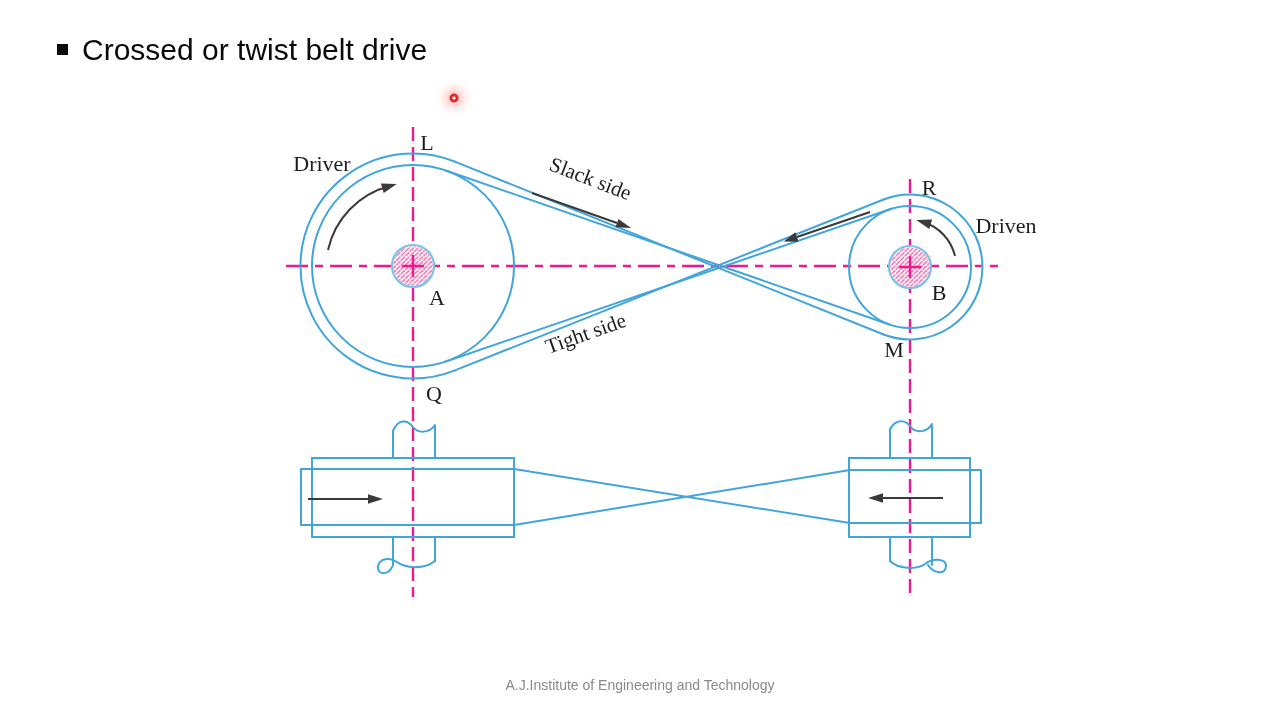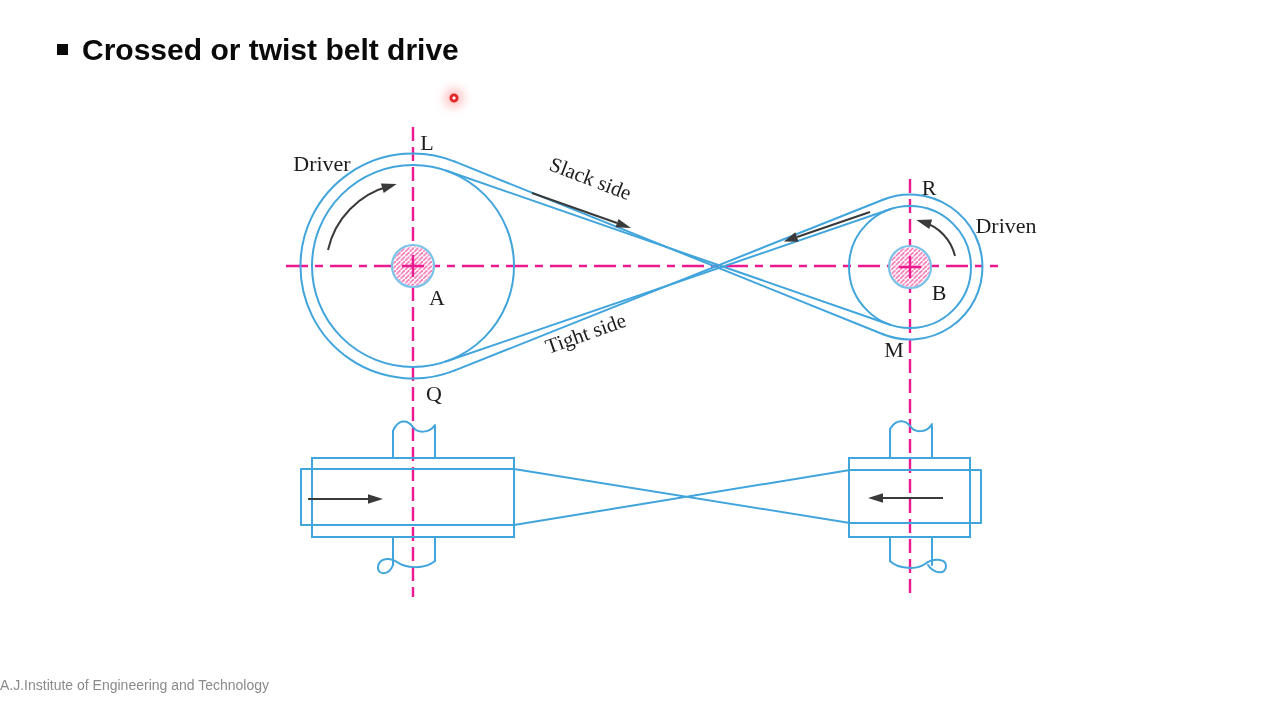--- a/index.html
+++ b/index.html
@@ -18,30 +18,30 @@
     width:1280px;height:720px;position:relative;background:#ffffff;
     font-family:"Liberation Sans",sans-serif;overflow:hidden;
   }
   .title-row{
     position:absolute;left:57px;top:33px;display:flex;align-items:flex-start;
   }
   .title-bullet{
     width:11px;height:11px;background:var(--title-ink);margin-top:11px;margin-right:14px;flex:none;
   }
   .slide-title{
-    font-size:30px;font-weight:700;color:var(--title-ink);line-height:1.1;
+    font-size:30px;font-weight:400;color:var(--title-ink);line-height:1.1;
     font-family:"Liberation Sans",sans-serif;
   }
   .laser-dot{
     position:absolute;left:449px;top:93px;width:10px;height:10px;border-radius:50%;
     background:radial-gradient(circle,#ffffff 0 15%,var(--laser-red) 30% 55%,rgba(255,120,120,.6) 70%,rgba(255,150,150,0) 100%);
     box-shadow:0 0 10px 5px rgba(255,90,90,.35);
   }
   .footer-text{
-    position:absolute;left:0;right:0;top:677px;
+    position:absolute;left:0;right:0;top:677px;text-align:center;
     font-size:14px;color:var(--footer-gray);
   }
   svg{position:absolute;left:0;top:0;}
   .centerline{stroke:var(--centerline-magenta);stroke-width:2.4;fill:none;}
   .cl-h{stroke-dasharray:22 7 8 7;}
   .cl-v{stroke-dasharray:14 6;}
   .blue{stroke:var(--diagram-blue);stroke-width:2;fill:none;stroke-linecap:round;}
   .shaft-circle{fill:#ffffff;stroke:var(--shaft-border-blue);stroke-width:2.2;}
   .plus{stroke:var(--centerline-magenta);stroke-width:2.4;fill:none;}
   .dark{stroke:var(--arrow-dark);stroke-width:2;fill:none;}

